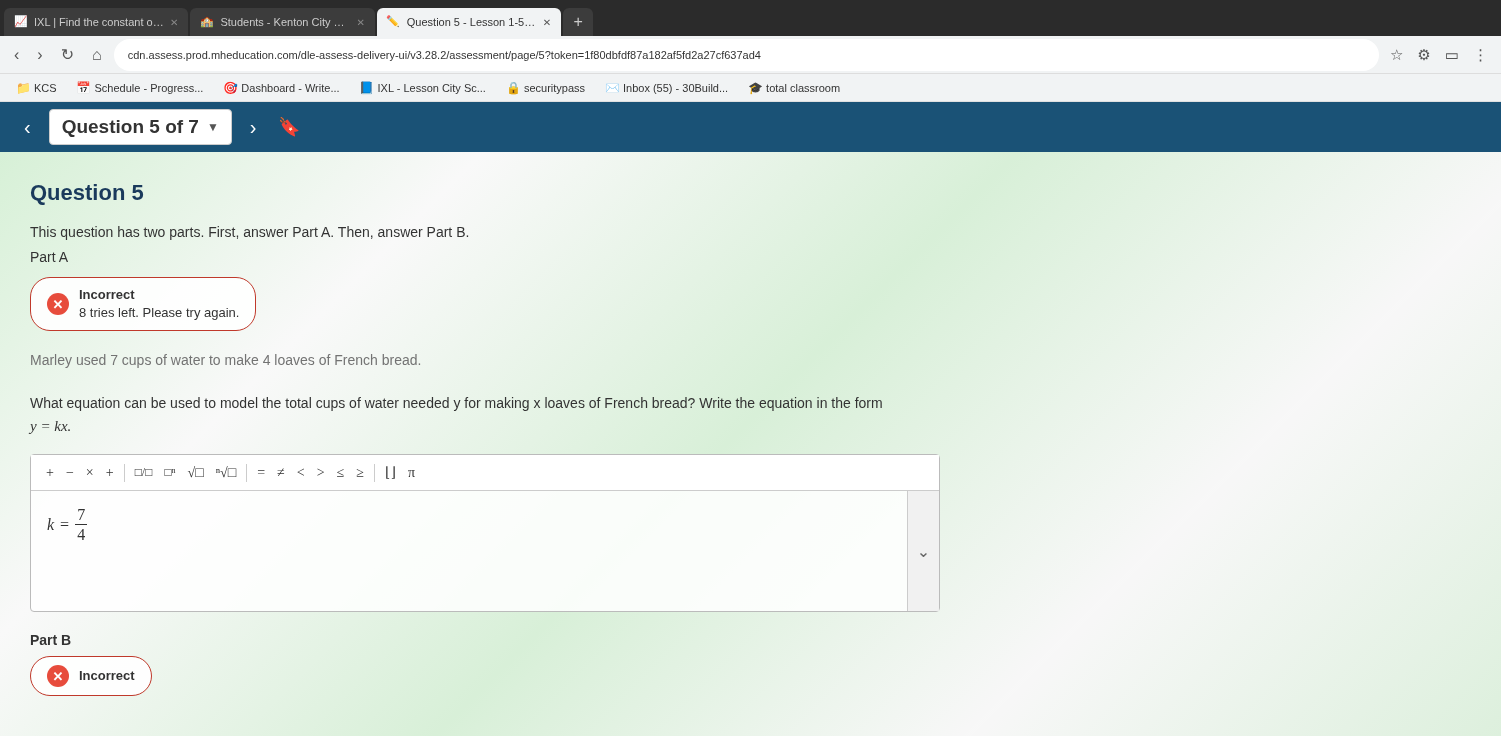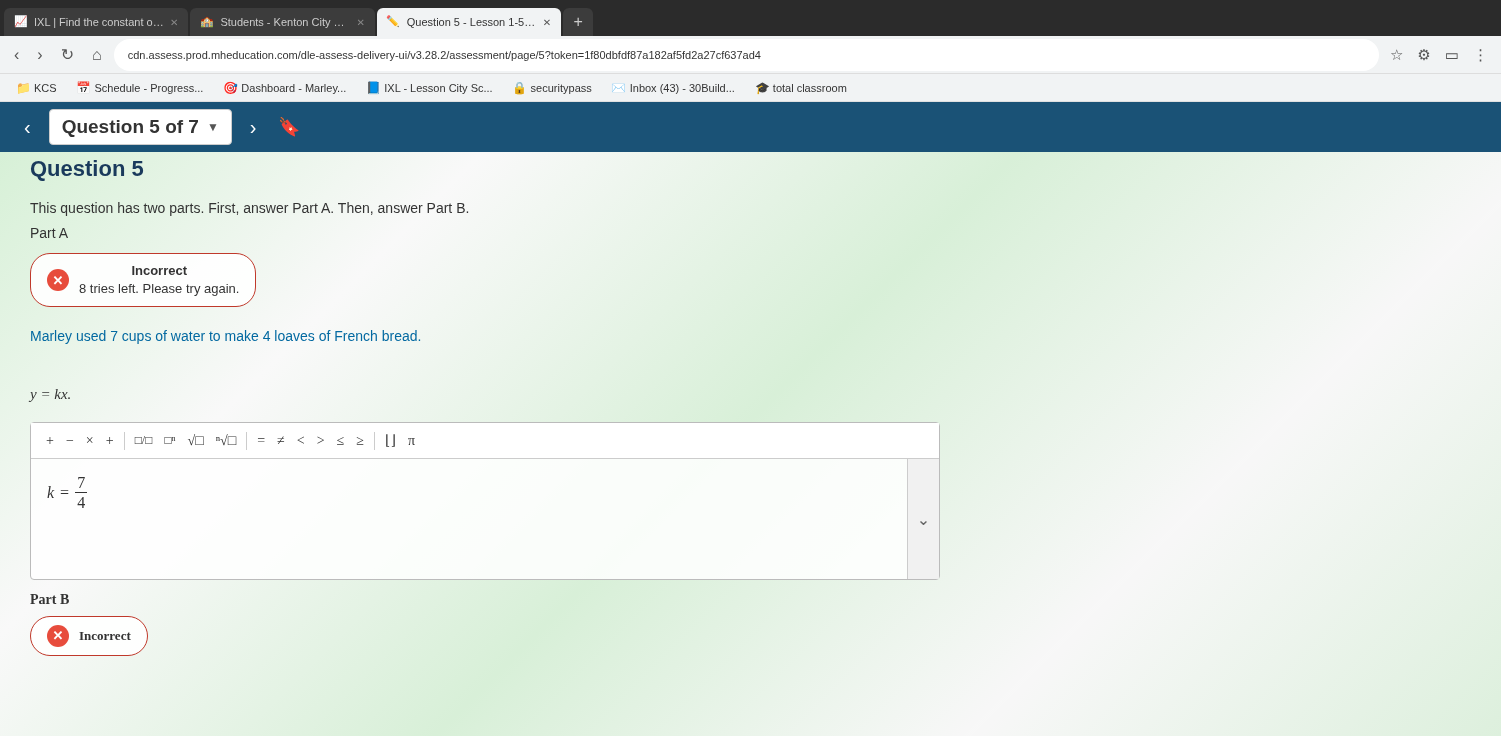--- a/index.html
+++ b/index.html
@@ -70,21 +70,21 @@
       border: 1px solid #ccc;
     }
     .question-selector-text { font-size: 19px; font-weight: 600; color: #333; }
     .question-selector-arrow { color: #555; font-size: 12px; }
     .bookmark-btn { background: none; border: none; color: white; font-size: 18px; cursor: pointer; margin-left: 4px; }
 
     
     .main-content { 
       position: relative; 
       z-index: 5;
-      padding: 4px 30px; 
+      padding: 28px 30px; 
       max-width: 1120px;
     }
 
     .question-title { 
       font-size: 22px; 
       font-weight: bold; 
       color: #1a3a5c; 
       margin-bottom: 16px;
     }
 
@@ -123,28 +123,27 @@
       justify-content: center;
       color: white;
       font-size: 13px;
       font-weight: bold;
       flex-shrink: 0;
     }
     .incorrect-text {
       font-size: 13px;
       color: #333;
       line-height: 1.4;
-      text-align: center;
     }
     .incorrect-text strong { font-weight: bold; }
 
     .problem-text {
       font-size: 14px;
-      color: #0369a1;
-      margin-bottom: 12px;
+      color: #737373;
+      margin-bottom: 20px;
       line-height: 1.6;
     }
 
     .equation-text {
       font-size: 14px;
       color: #333;
       margin-bottom: 16px;
       line-height: 1.6;
     }
 
@@ -228,22 +227,21 @@
       align-items: center;
       justify-content: center;
     }
     .side-panel-icon {
       color: #666;
       font-size: 16px;
       cursor: pointer;
     }
 
     .part-b-section {
-      margin-top: 12px;
-      font-family: Liberation Serif, serif;
+      margin-top: 20px;
     }
 
     
     .part-b-label {
       font-size: 14px;
       font-weight: bold;
       color: #333;
       margin-bottom: 8px;
     }
 
@@ -302,33 +300,33 @@
     <div class="bookmark">
       <span class="bookmark-icon">📁</span>
       <span>KCS</span>
     </div>
     <div class="bookmark">
       <span class="bookmark-icon">📅</span>
       <span>Schedule - Progress...</span>
     </div>
     <div class="bookmark">
       <span class="bookmark-icon">🎯</span>
-      <span>Dashboard - Marley...</span>
+      <span>Dashboard - Write...</span>
     </div>
     <div class="bookmark">
       <span class="bookmark-icon">📘</span>
       <span>IXL - Lesson City Sc...</span>
     </div>
     <div class="bookmark">
       <span class="bookmark-icon">🔒</span>
       <span>securitypass</span>
     </div>
     <div class="bookmark">
       <span class="bookmark-icon">✉️</span>
-      <span>Inbox (43) - 30Build...</span>
+      <span>Inbox (55) - 30Build...</span>
     </div>
     <div class="bookmark">
       <span class="bookmark-icon">🎓</span>
       <span>total classroom</span>
     </div>
   </div>
 </div>
 
 <div class="content-area">
   <div class="wavy-bg"></div>
@@ -354,20 +352,21 @@
       <div class="incorrect-icon">✕</div>
       <div class="incorrect-text">
         <strong>Incorrect</strong><br>
         <span>8 tries left. Please try again.</span>
       </div>
     </div>
 
     <p class="problem-text">Marley used 7 cups of water to make 4 loaves of French bread.</p>
 
     <p class="equation-text">
+      <span>What equation can be used to model the total cups of water needed y for making x loaves of French bread? Write the equation in the form</span>
       <br>
       <em style="font-style:italic; font-family:'Times New Roman',serif; font-size:15px;text-align:right;">y = kx.</em>
     </p>
 
     <div class="math-editor-container">
 
       <div class="math-toolbar">
         <button class="math-btn">+</button>
         <button class="math-btn">−</button>
         <button class="math-btn">×</button>

